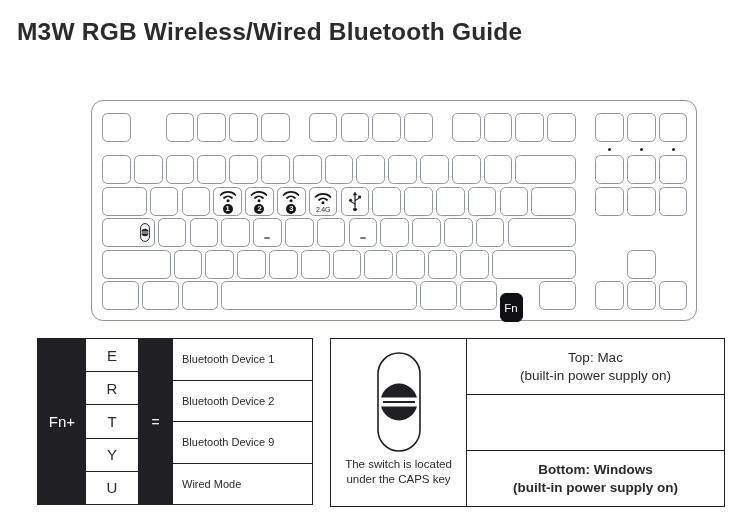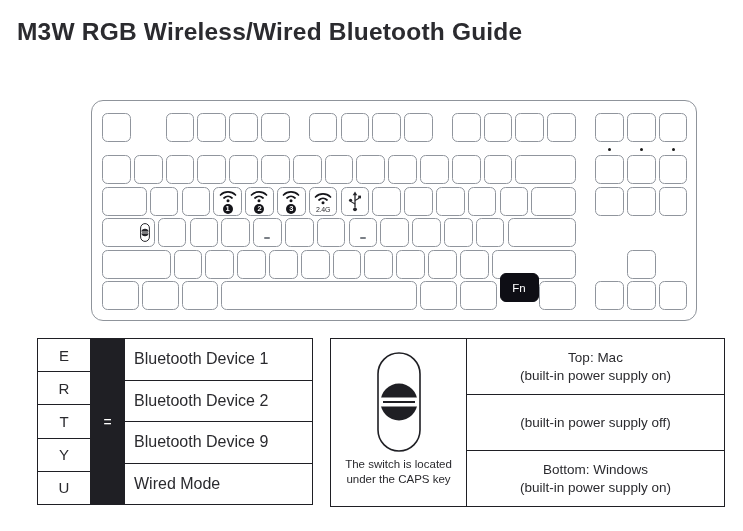--- a/index.html
+++ b/index.html
@@ -45,38 +45,38 @@
   }
   .fn-col-prefix { width: 48px; font-size: 15px; }
   .fn-col-eq { width: 35px; font-size: 14px; }
   .fn-col-keys { width: 52px; display: flex; flex-direction: column; }
   .fn-col-desc { flex: 1; display: flex; flex-direction: column; }
   .fn-cell {
     flex: 1; display: flex; align-items: center; border-bottom: 1.6px solid #1f1f24;
     font-size: 15px; justify-content: center;
   }
   .fn-col-keys .fn-cell:last-child, .fn-col-desc .fn-cell:last-child { border-bottom: none; }
-  .fn-col-desc .fn-cell { justify-content: flex-start; padding-left: 9px; font-size: 16px; }
+  .fn-col-desc .fn-cell { justify-content: flex-start; padding-left: 9px; font-size: 11px; }
 
   
   .switch-table {
     position: absolute; left: 330px; top: 338px; width: 395px; height: 169px;
     border: 1.6px solid #1f1f24; display: flex; background: #fff;
   }
   .switch-cell {
     width: 135px; display: flex; flex-direction: column; align-items: center;
     padding-top: 13px;
   }
   .switch-caption { margin-top: 5px; font-size: 11.5px; line-height: 14.5px; text-align: center; color: #2a2a2e; }
   .mode-col { flex: 1; border-left: 1.6px solid #1f1f24; display: flex; flex-direction: column; }
   .mode-row {
     flex: 1; border-bottom: 1.6px solid #1f1f24; display: flex; flex-direction: column;
     align-items: center; justify-content: center; text-align: center;
   }
-  .mode-row:last-child { border-bottom: none; }
+  .mode-row:last-child { border-bottom: none; font-weight: bold; }
   .mode-line1, .mode-line2 { font-size: 13.5px; line-height: 17.5px; color: #2a2a2e; }
 </style>
 </head>
 <body>
 
 <div class="title">M3W RGB Wireless/Wired Bluetooth Guide</div>
 
 <div class="kb-case" id="kb-case">
     <div class="key" style="left: 10px; top: 12px; width: 28.8px;"></div>
     <div class="key" style="left: 73.6px; top: 12px; width: 28.8px;"></div>
@@ -202,31 +202,34 @@
     <div class="key" style="left: 336px; top: 148.5px; width: 28.8px;"></div>
     <div class="key" style="left: 367.8px; top: 148.5px; width: 28.8px;"></div>
     <div class="key" style="left: 399.6px; top: 148.5px; width: 84.5px;"></div>
     <div class="key" style="left: 534.8px; top: 148.5px; width: 28.8px;"></div>
     <div class="key" style="left: 10px; top: 180px; width: 36.8px;"></div>
     <div class="key" style="left: 49.8px; top: 180px; width: 36.8px;"></div>
     <div class="key" style="left: 89.5px; top: 180px; width: 36.8px;"></div>
     <div class="key" style="left: 129.3px; top: 180px; width: 195.8px;"></div>
     <div class="key" style="left: 328px; top: 180px; width: 36.8px;"></div>
     <div class="key" style="left: 367.8px; top: 180px; width: 36.8px;"></div>
-    <div class="key key-black" style="left: 407.5px; top: 172px; width: 39px;">Fn</div>
+    <div class="key key-black" style="left: 407.5px; top: 192px; width: 23px;">Fn</div>
     <div class="key" style="left: 447.3px; top: 180px; width: 36.8px;"></div>
     <div class="key" style="left: 503px; top: 180px; width: 28.8px;"></div>
     <div class="key" style="left: 534.8px; top: 180px; width: 28.8px;"></div>
     <div class="key" style="left: 566.6px; top: 180px; width: 28.8px;"></div>
     <div class="led-dot" style="left: 515.9px; top: 46.5px;"></div>
     <div class="led-dot" style="left: 547.7px; top: 46.5px;"></div>
     <div class="led-dot" style="left: 579.5px; top: 46.5px;"></div>
   </div>
 
 <div class="fn-table">
+  <div class="fn-col-prefix">
+    <span>Fn+</span>
+  </div>
   <div class="fn-col-keys">
     <div class="fn-cell">E</div>
     <div class="fn-cell">R</div>
     <div class="fn-cell">T</div>
     <div class="fn-cell">Y</div>
     <div class="fn-cell">U</div>
   </div>
   <div class="fn-col-eq">
     <span>=</span>
   </div>
@@ -250,20 +253,19 @@
       <div>The switch is located</div>
       <div>under the CAPS key</div>
     </div>
   </div>
   <div class="mode-col">
     <div class="mode-row">
       <div class="mode-line1">Top: Mac</div>
       <div class="mode-line2">(built-in power supply on)</div>
     </div>
     <div class="mode-row">
-      <div class="mode-line2">(built-in power supply off)</div>
     </div>
     <div class="mode-row">
       <div class="mode-line1">Bottom: Windows</div>
       <div class="mode-line2">(built-in power supply on)</div>
     </div>
   </div>
 </div>
 
 </body></html>

